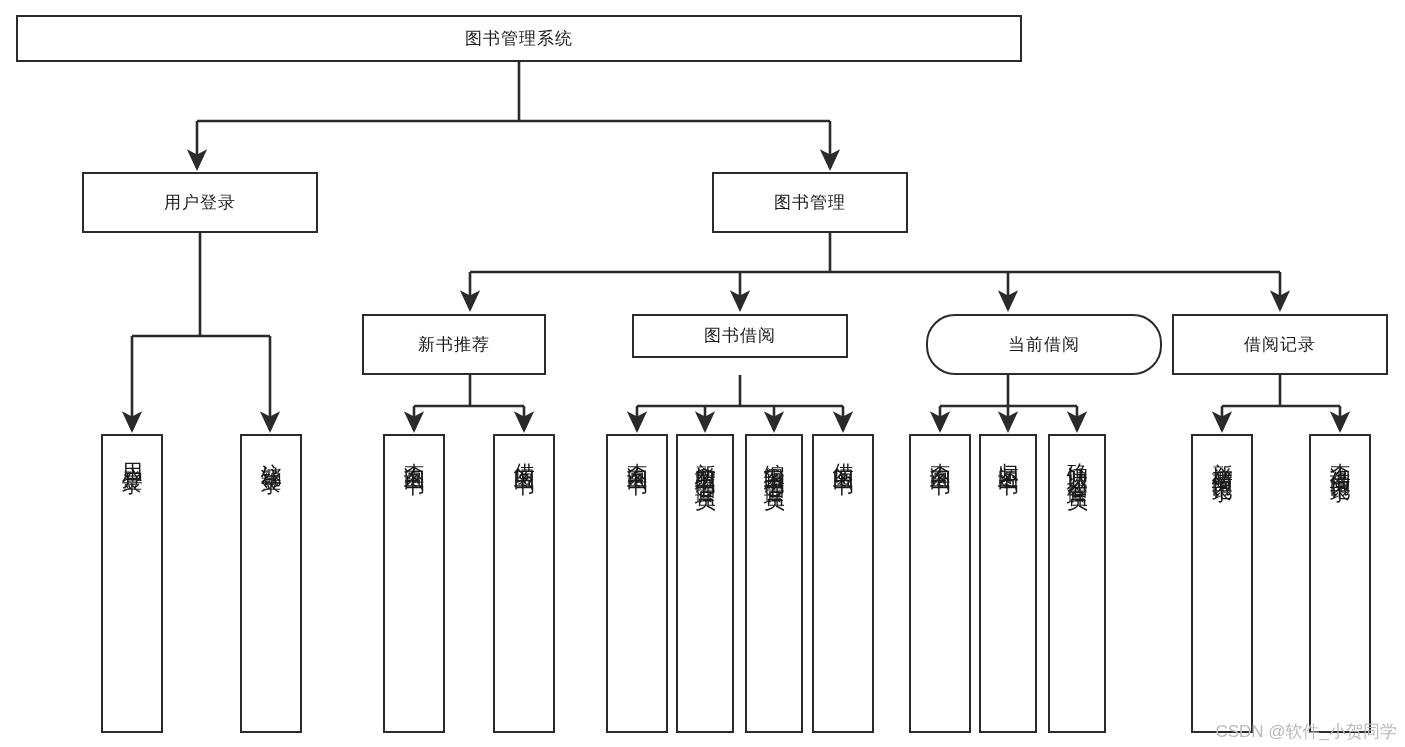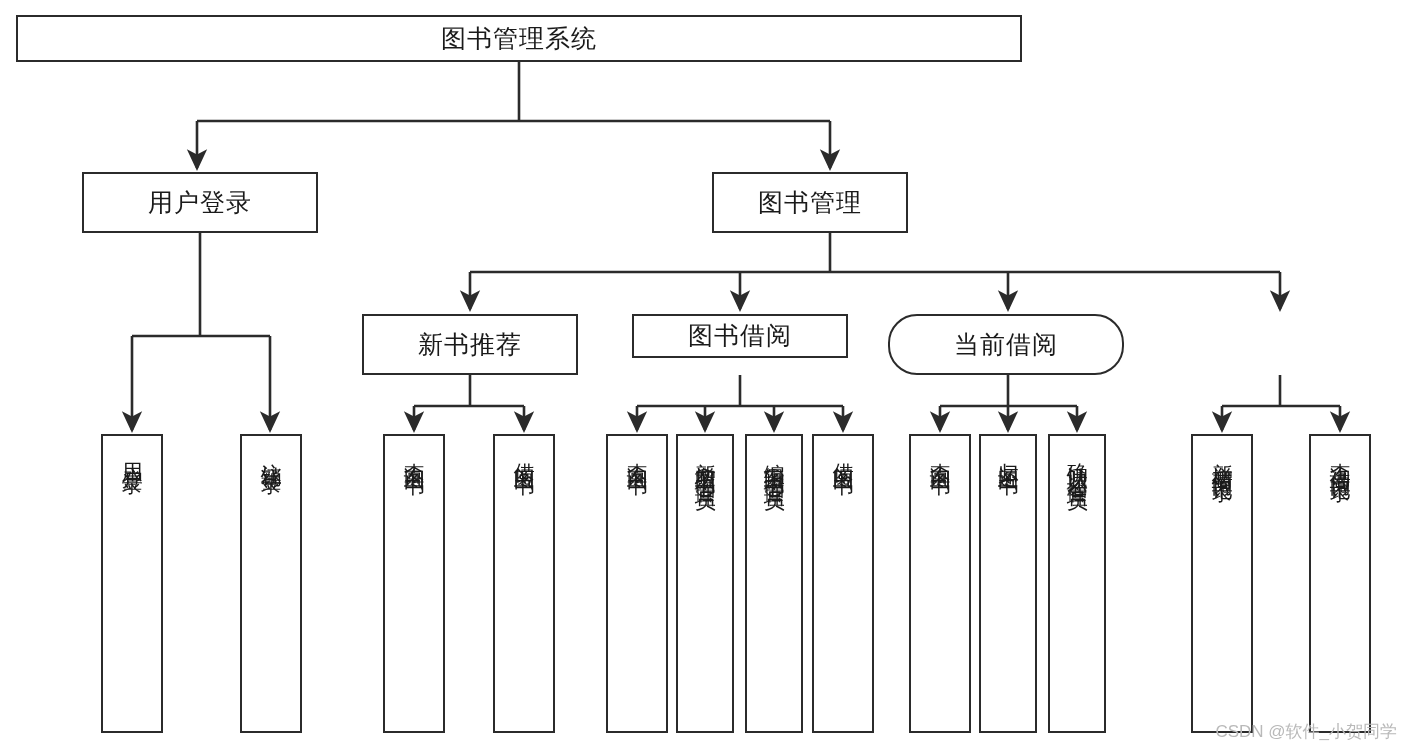--- a/index.html
+++ b/index.html
@@ -31,21 +31,21 @@
     box-sizing: border-box;
     background: #ffffff;
     border: 2px solid #2b2b2b;
     display: flex;
     align-items: center;
     justify-content: center;
     color: #1a1a1a;
     z-index: 2;
   }
   .node .label {
-    font-size: 25px;
+    font-size: 17px;
     line-height: 1.25;
     letter-spacing: 1px;
     white-space: nowrap;
   }
   .node.vertical {
     align-items: flex-start;
     padding-top: 10px;
   }
   .node.vertical .label {
     writing-mode: vertical-rl;
@@ -129,28 +129,31 @@
     <span class="label">图书管理系统</span>
   </div>
 
   <div class="node" style="left:82px; top:172px; width:236px; height:61px;">
     <span class="label">用户登录</span>
   </div>
   <div class="node" style="left:712px; top:172px; width:196px; height:61px;">
     <span class="label">图书管理</span>
   </div>
 
-  <div class="node" style="left:362px; top:314px; width:216px; height:61px;">
+  <div class="node" style="left:362px; top:314px; width:184px; height:61px;">
     <span class="label">新书推荐</span>
   </div>
   <div class="node" style="left:632px; top:314px; width:216px; height:44px;">
     <span class="label">图书借阅</span>
   </div>
-  <div class="node" style="left:888px; top:314px; width:236px; height:61px;border-radius:29px;">
+  <div class="node" style="left:926px; top:314px; width:236px; height:61px;border-radius:29px;">
     <span class="label">当前借阅</span>
+  </div>
+  <div class="node" style="left:1172px; top:314px; width:216px; height:61px;">
+    <span class="label">借阅记录</span>
   </div>
 
   <div class="node vertical" style="left:101px; top:434px; width:62px; height:299px;">
     <span class="label">用户登录</span>
   </div>
   <div class="node vertical" style="left:240px; top:434px; width:62px; height:299px;">
     <span class="label">注销登录</span>
   </div>
 
   <div class="node vertical" style="left:383px; top:434px; width:62px; height:299px;">

